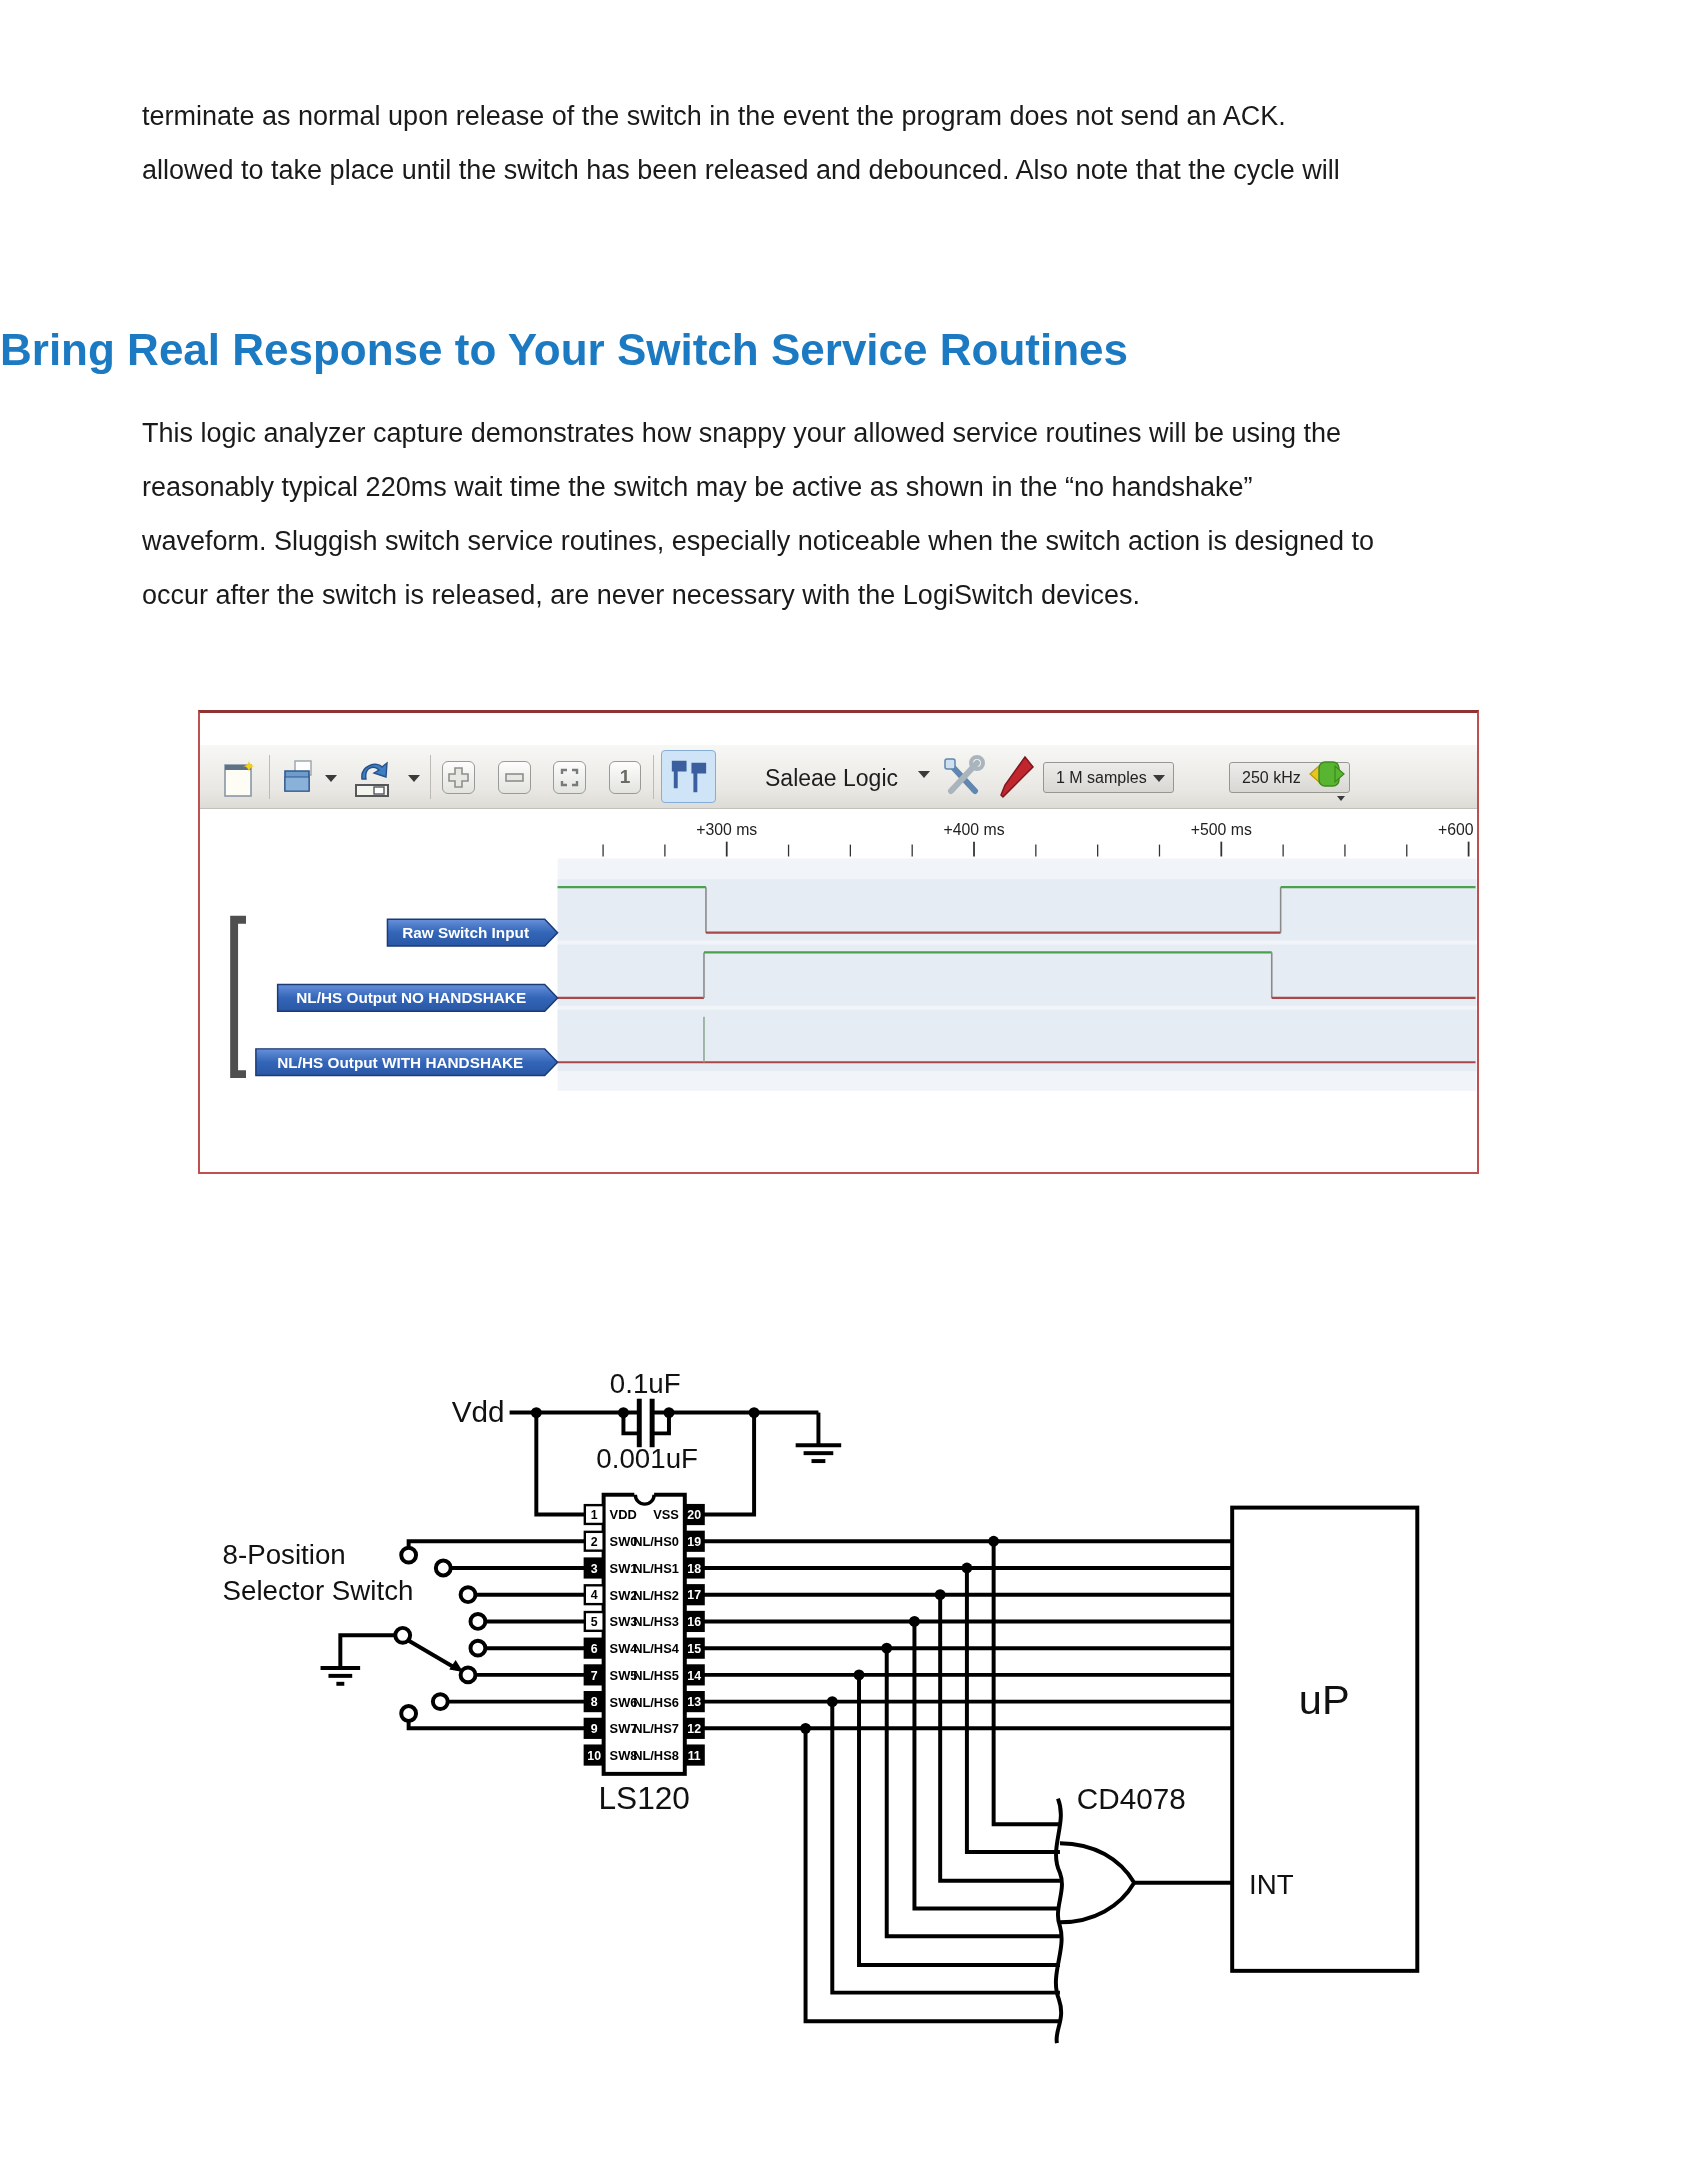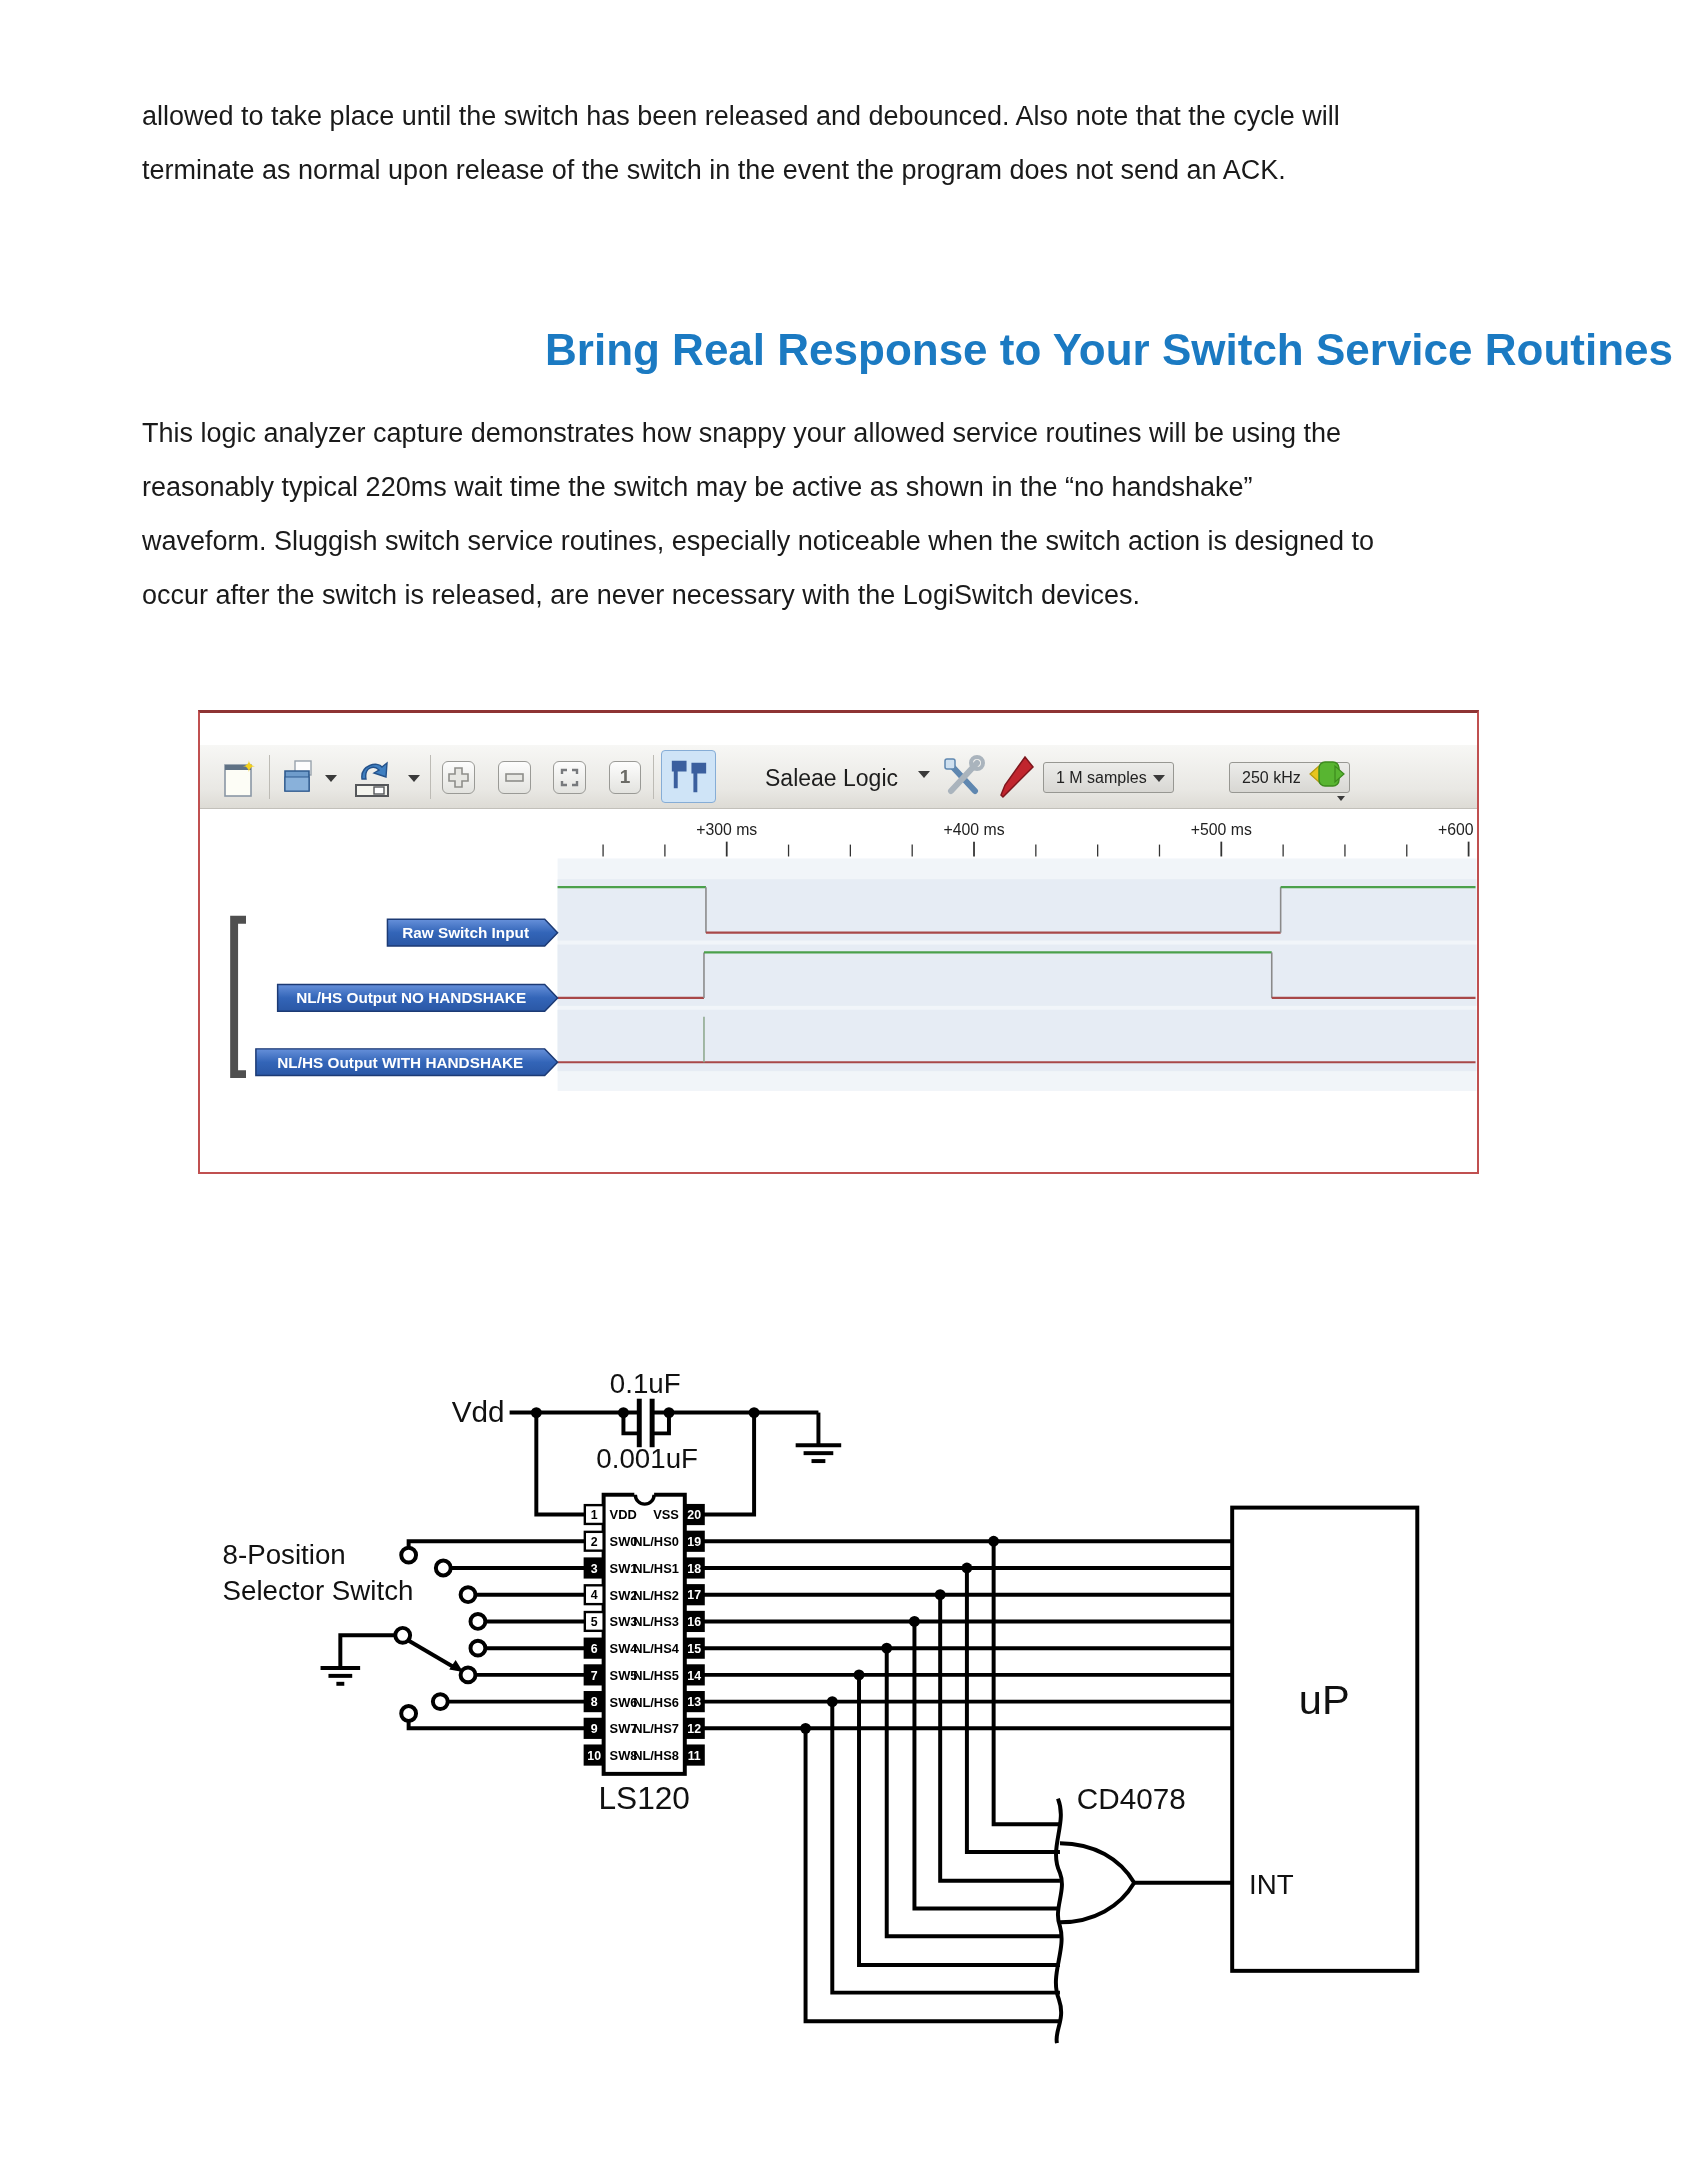--- a/index.html
+++ b/index.html
@@ -1,19 +1,19 @@
 <!DOCTYPE html>
 <html><head>
 <meta charset="utf-8">
 <style>
   html,body{margin:0;padding:0;background:#ffffff;}
   #page{position:relative;width:1683px;height:2178px;background:#fff;overflow:hidden;
         font-family:"Liberation Sans",sans-serif;color:#1c1c1c;}
   .para{position:absolute;left:142px;width:1406px;font-size:27px;line-height:54px;color:#1a1a1a;}
-  .heading{position:absolute;left:0;width:1673px;text-align:right;font-size:44px;font-weight:bold;color:#1b7ac2;}
+  .heading{position:absolute;left:0;width:1673px;text-align:left;font-size:44px;font-weight:bold;color:#1b7ac2;}
   
   #session{position:absolute;left:198px;top:710px;width:1281px;height:464px;background:#fff;
            border:2px solid #c05050;border-top:3px solid #8e3434;box-sizing:border-box;}
   #session-titlebar{position:absolute;left:0;top:0;width:100%;height:32px;
            background:linear-gradient(#ece9e3,#cfccc4);border-bottom:1px solid #b5b2aa;box-sizing:border-box;}
   #session-title{position:absolute;left:8px;top:6px;font-size:17px;color:#111;}
   #toolbar{position:absolute;left:0;top:32px;width:100%;height:64px;
            background:linear-gradient(#f7f7f5 0%,#e9e8e4 70%,#dddbd5 100%);border-bottom:1px solid #c2c0ba;box-sizing:border-box;}
   .tsep{position:absolute;top:10px;width:1px;height:44px;background:#bdbbb5;}
   .tbtn{position:absolute;top:14px;width:34px;height:36px;}
@@ -34,22 +34,22 @@
   
   #schematic{position:absolute;left:178px;top:1366px;}
   .sch-t{fill:#111;}
 </style>
 </head>
 <body>
 
 <div id="page">
 
   <div class="para" style="top:89px">
+    <div>terminate as normal upon release of the switch in the event the program does not send an ACK.</div>
     <div>allowed to take place until the switch has been released and debounced. Also note that the cycle will</div>
-    <div>terminate as normal upon release of the switch in the event the program does not send an ACK.</div>
   </div>
 
   <div class="heading" style="top:325px">Bring Real Response to Your Switch Service Routines</div>
 
   <div class="para" style="top:406px">
     <div>This logic analyzer capture demonstrates how snappy your allowed service routines will be using the</div>
     <div>reasonably typical 220ms wait time the switch may be active as shown in the “no handshake”</div>
     <div>waveform. Sluggish switch service routines, especially noticeable when the switch action is designed to</div>
     <div>occur after the switch is released, are never necessary with the LogiSwitch devices.</div>
   </div>

